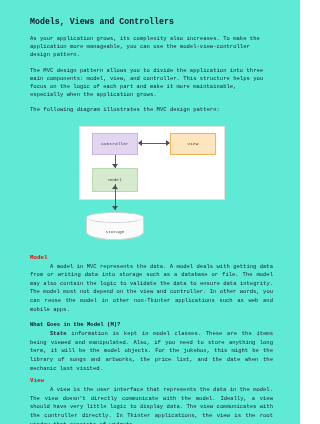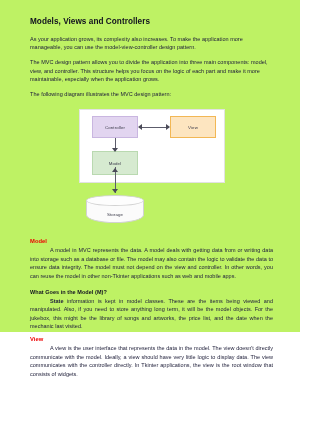--- a/index.html
+++ b/index.html
@@ -10,22 +10,23 @@
   body {
     width: 300px;
     height: 424px;
     overflow: hidden;
     font-family: "Liberation Sans", sans-serif;
     color: #1a1a2e;
   }
   .page {
     position: relative;
     width: 300px;
-    height: 332px;
-    background: #bef264;
+    height: 424px;
+    background: #5eead4;
+    font-family: Liberation Mono, monospace;
   }
   .content {
     position: absolute;
     left: 30px;
     top: 16px;
     width: 243px;
   }
   h1.doc-title {
     font-size: 8.2px;
     font-weight: bold;

